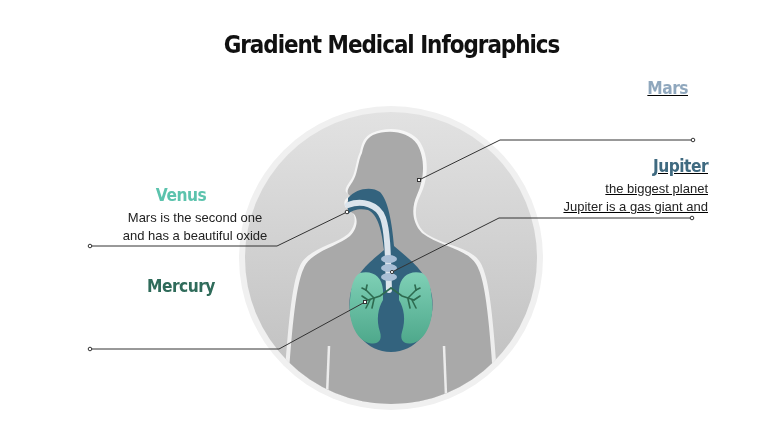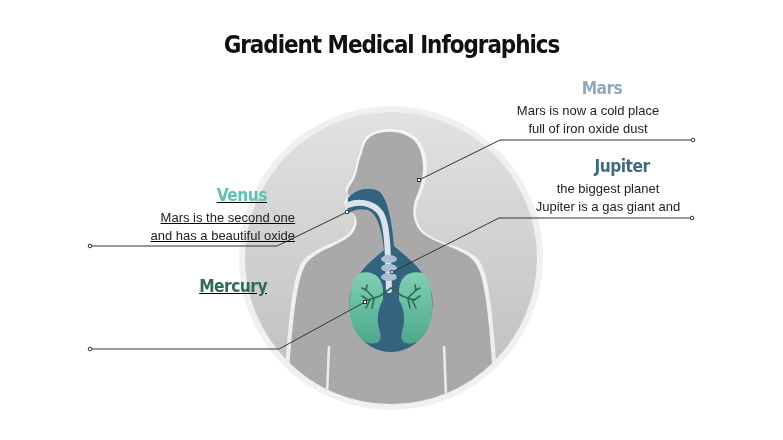--- a/index.html
+++ b/index.html
@@ -32,22 +32,22 @@
       position: absolute;
       left: 0;
       top: 0;
       width: 783px;
       height: 440px;
     }
     .block {
       position: absolute;
       width: 200px;
     }
-    .block.right { text-align: center; }
-    .block.left { text-align: right; text-decoration: underline; }
+    .block.right { text-align: right; text-decoration: underline; }
+    .block.left { text-align: center; }
     .block .heading {
       font-family: "DejaVu Sans", sans-serif;
       font-weight: bold;
       font-size: 18px;
       letter-spacing: -0.6px;
       line-height: 22px;
       transform: scaleX(0.86);
     }
     .block.right .heading { transform-origin: right center; }
     .block.left .heading { transform-origin: left center; }
@@ -192,24 +192,20 @@
     <circle cx="392" cy="272" r="1.6"></circle>
     <circle cx="90" cy="246" r="1.8"></circle>
     <circle cx="347" cy="212" r="1.8"></circle>
     <circle cx="90" cy="349" r="1.8"></circle>
     <rect x="363.5" y="300.5" width="3" height="3"></rect>
   </g>
 </svg>
 
 <div class="block right" style="left:488px; top:77px;">
   <div class="heading" style="color:#8fa7bd;">Mars</div>
-  <div class="desc">
-    <div>Mars is now a cold place</div>
-    <div>full of iron oxide dust</div>
-  </div>
 </div>
 
 <div class="block right" style="left:508px; top:155px;">
   <div class="heading" style="color:#3f6a80;">Jupiter</div>
   <div class="desc">
     <div>the biggest planet</div>
     <div>Jupiter is a gas giant and</div>
   </div>
 </div>
 

